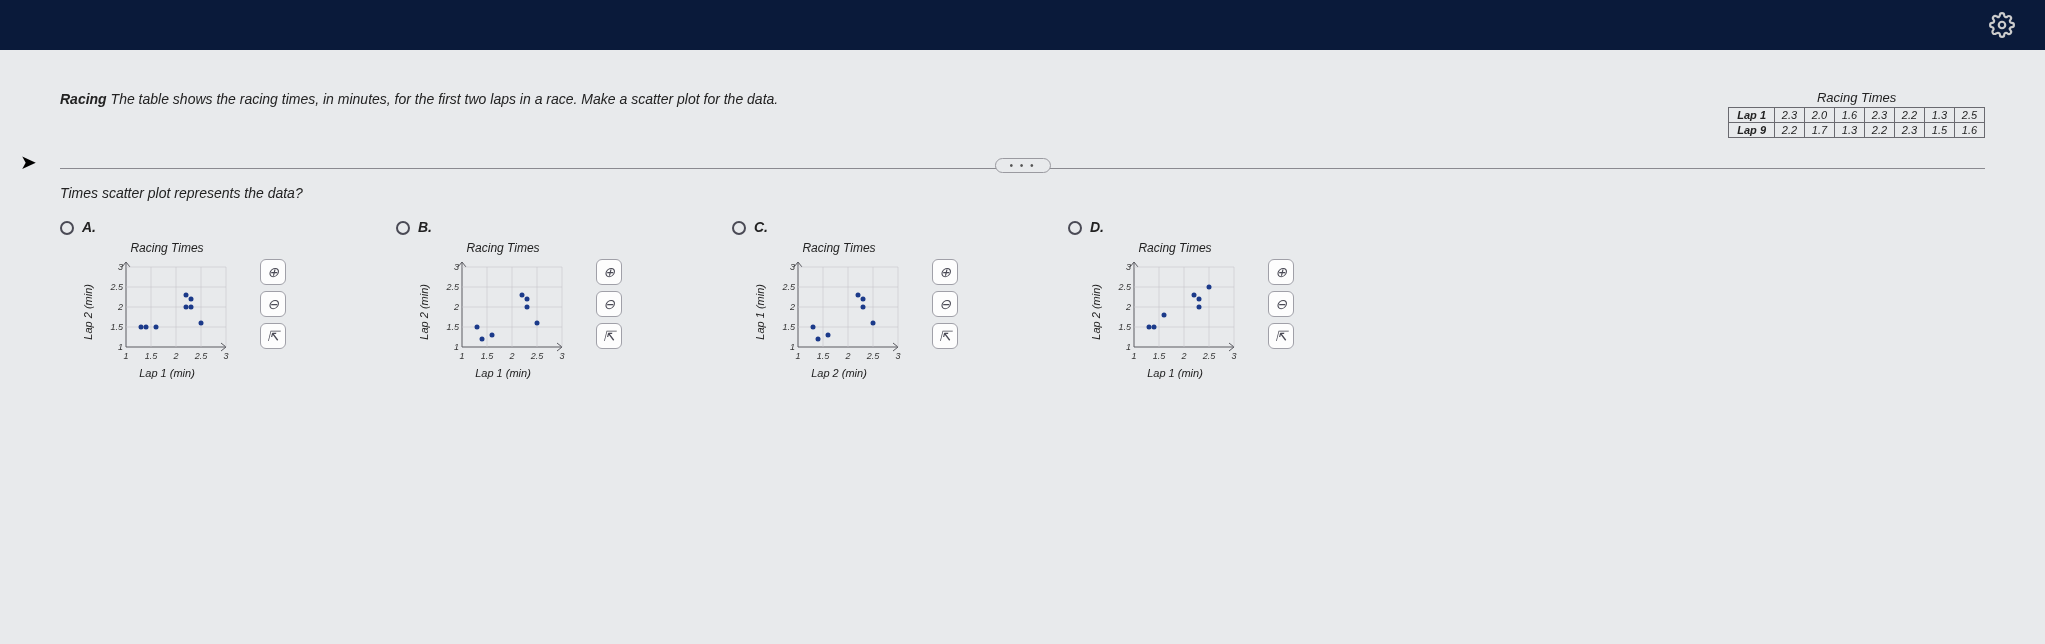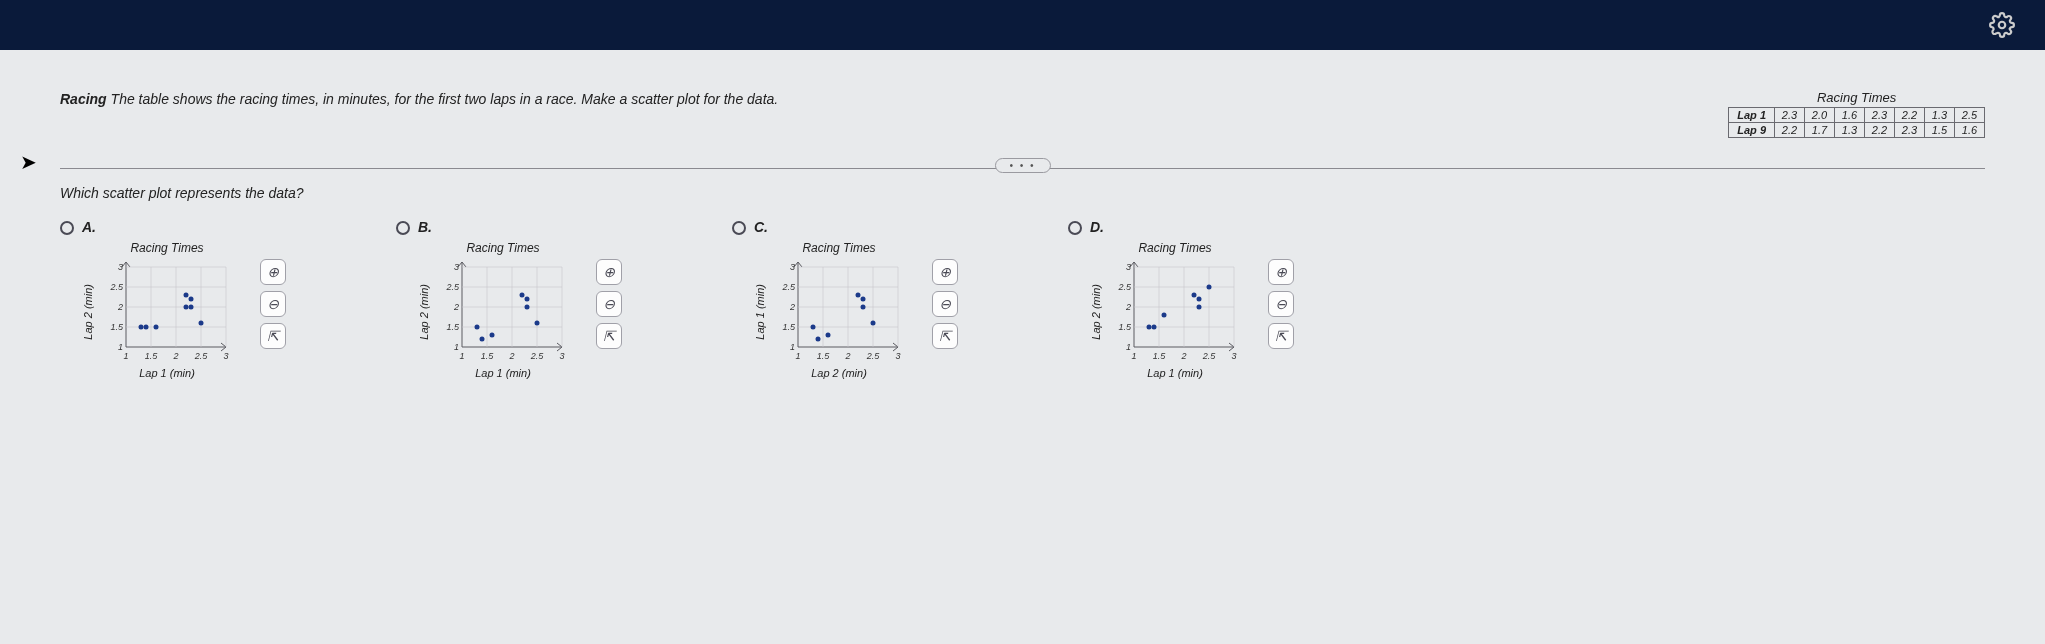--- a/index.html
+++ b/index.html
@@ -158,21 +158,21 @@
         </tr>
       </tbody>
         </table>
     </div>
   </div>
 
   <div class="sep">
     <div class="dots-pill">• • •</div>
   </div>
 
-  <div class="question">Which scatter plot represents the data?</div>
+  <div class="question">Times scatter plot represents the data?</div>
 
   <div class="choices">
 
     <div class="choice">
       <div class="radio"></div>
       <div>
         <div class="choice-letter">A.</div>
         <div class="chart-block">
           <div class="chart-area">
             <div class="chart-title">Racing Times</div>

